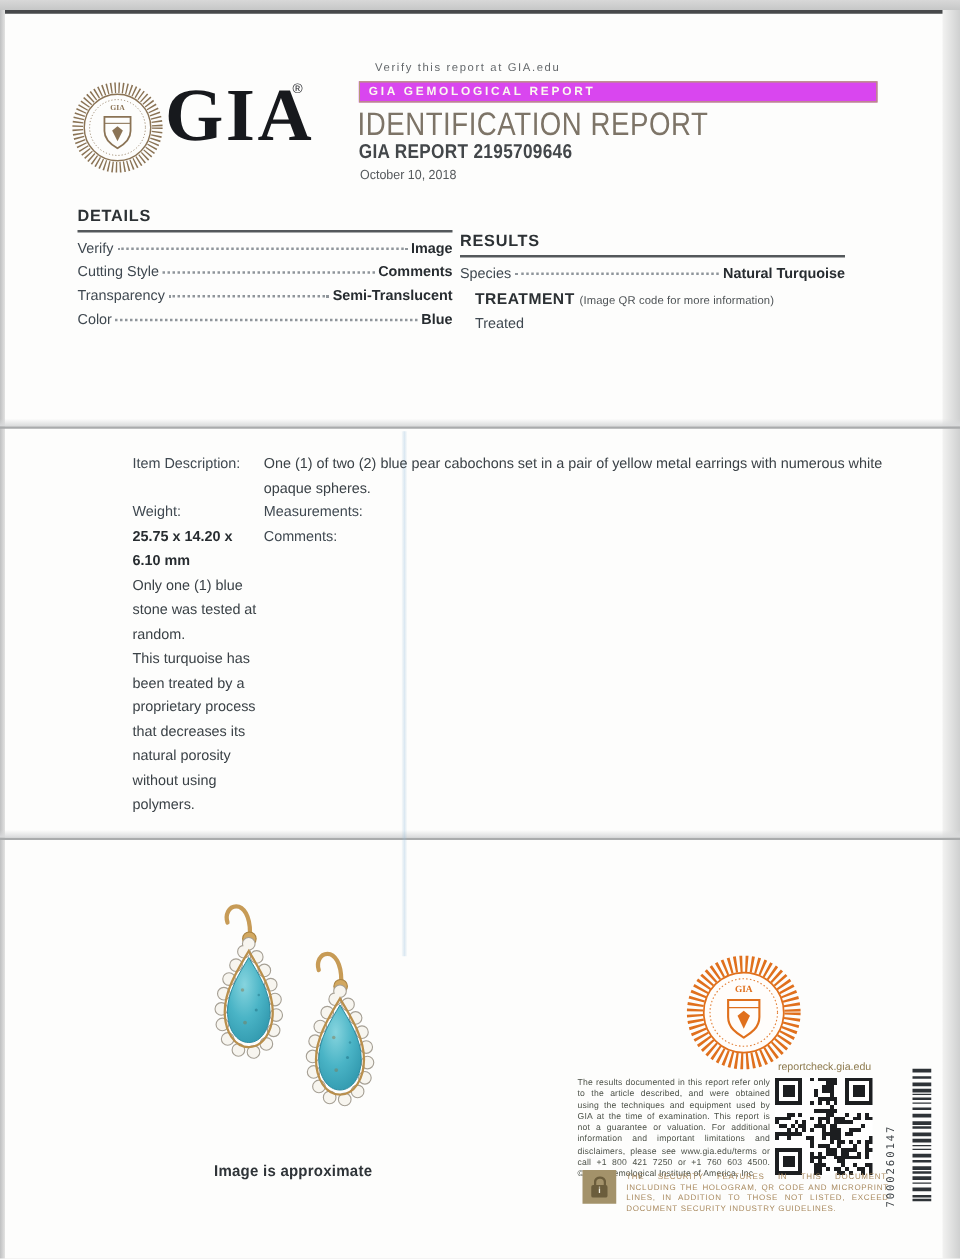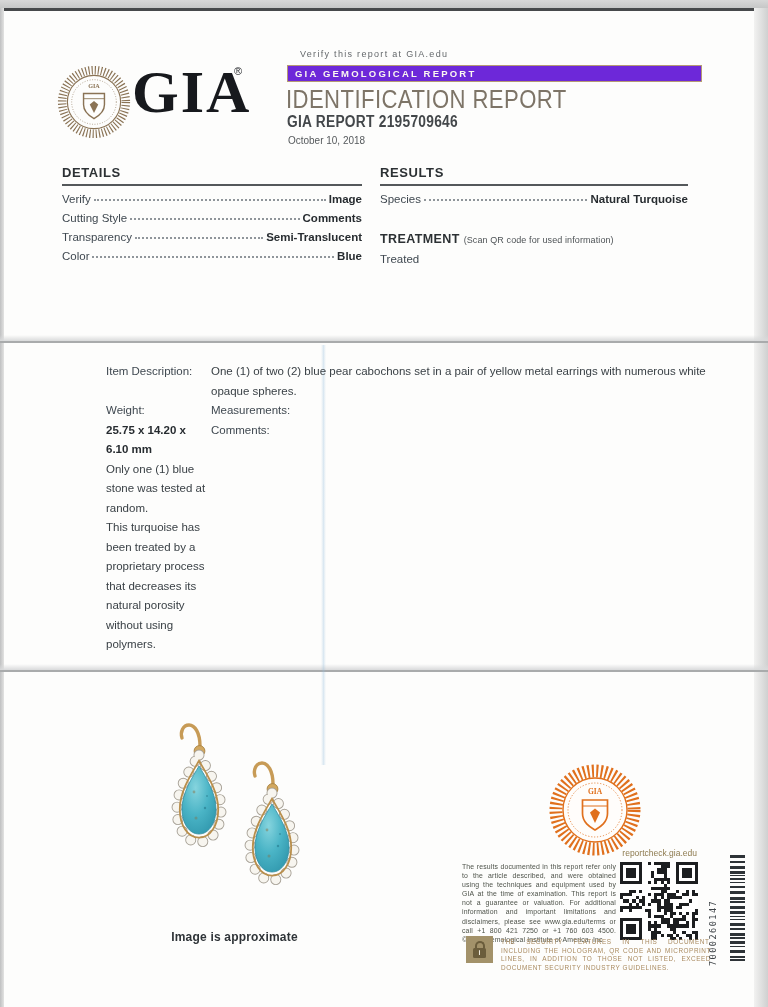--- a/index.html
+++ b/index.html
@@ -19,30 +19,30 @@
   .fold-2 { top:670px; }
   .scan-streak { position:absolute; left:321px; top:345px; width:5px; height:420px; background:linear-gradient(90deg,rgba(150,190,220,0),rgba(150,190,220,.33),rgba(150,190,220,0)); filter:blur(.5px); }
 
   
   .verify { position:absolute; left:300px; top:49px; width:370px; text-align:left; font-size:9px; letter-spacing:1.3px; color:#64686b; }
   .gia-logo { position:absolute; left:56px; top:62px; width:250px; height:80px; }
   .gia-logo-text { position:absolute; left:76px; top:-4px; font-family:"Liberation Serif", serif; font-weight:bold; font-size:60px; color:#17191d; letter-spacing:2px; }
   .gia-logo-reg { position:absolute; left:178px; top:3px; font-size:11px; color:#26282c; }
   .seal-brown { position:absolute; left:0; top:2px; width:76px; height:76px; }
 
-  .banner { position:absolute; left:287px; top:65px; width:415px; height:17px; background:#6d28d9; box-shadow:0 0 0 1px #b59a74 inset; }
+  .banner { position:absolute; left:287px; top:65px; width:415px; height:17px; background:#d946ef; box-shadow:0 0 0 1px #b59a74 inset; }
   .banner span { display:block; padding-left:8px; line-height:17px; font-size:9.5px; font-weight:bold; letter-spacing:2.2px; color:#fbf7f0; }
   .report-title { position:absolute; left:286px; top:84px; font-size:26px; color:#7d7467; letter-spacing:.5px; transform:scaleX(.85); transform-origin:left; white-space:nowrap; }
   .report-number { position:absolute; left:287px; top:113px; font-size:16px; font-weight:bold; color:#43474a; transform:scaleX(.86); transform-origin:left; white-space:nowrap; letter-spacing:.3px; }
   .report-date { position:absolute; left:288px; top:134px; font-size:10.5px; color:#55595c; transform:scaleX(.95); transform-origin:left; }
 
   
   .col { position:absolute; top:165px; }
   .col-details { left:62px; width:300px; }
-  .col-results { left:380px; width:308px; }
+  .col-results { left:368px; width:308px;margin-top:20px; }
   .col-heading { font-size:13px; font-weight:bold; color:#2c3134; letter-spacing:.6px; }
   .col-rule { margin-top:4px; border-bottom:2px solid #54585b; }
   .dotrow { display:flex; align-items:baseline; margin-top:7px; font-size:11.5px; height:12px; }
   .dotrow .lbl { color:#3f4850; white-space:nowrap; }
   .dotrow .leader { flex:1; border-bottom:2px dotted #8f959a; margin:0 3px; transform:translateY(-2px); }
   .dotrow .val { font-weight:bold; color:#272c30; white-space:nowrap; }
 
   .treatment { position:absolute; left:380px; top:232px; }
   .treatment-head { font-size:12.5px; font-weight:bold; color:#2c3134; letter-spacing:.4px; }
   .treatment-note { font-size:9px; font-weight:normal; color:#4e5356; letter-spacing:.1px; }
@@ -136,21 +136,21 @@
     <div class="dotrow">
       <span class="lbl">Species</span>
         <span class="leader"></span>
         <span class="val">Natural Turquoise</span>
     </div>
   </div>
 
   <div class="treatment">
     <div class="treatment-head">
       <span>TREATMENT</span>
-      <span class="treatment-note">(Scan QR code for used information)</span>
+      <span class="treatment-note">(Image QR code for more information)</span>
     </div>
     <div class="treatment-val">Treated</div>
   </div>
 
   <div class="fold fold-1"></div>
   <div class="fold fold-2"></div>
   <div class="scan-streak"></div>
 
   <div class="itemgrid">
     <div class="lbl">Item Description:</div>

